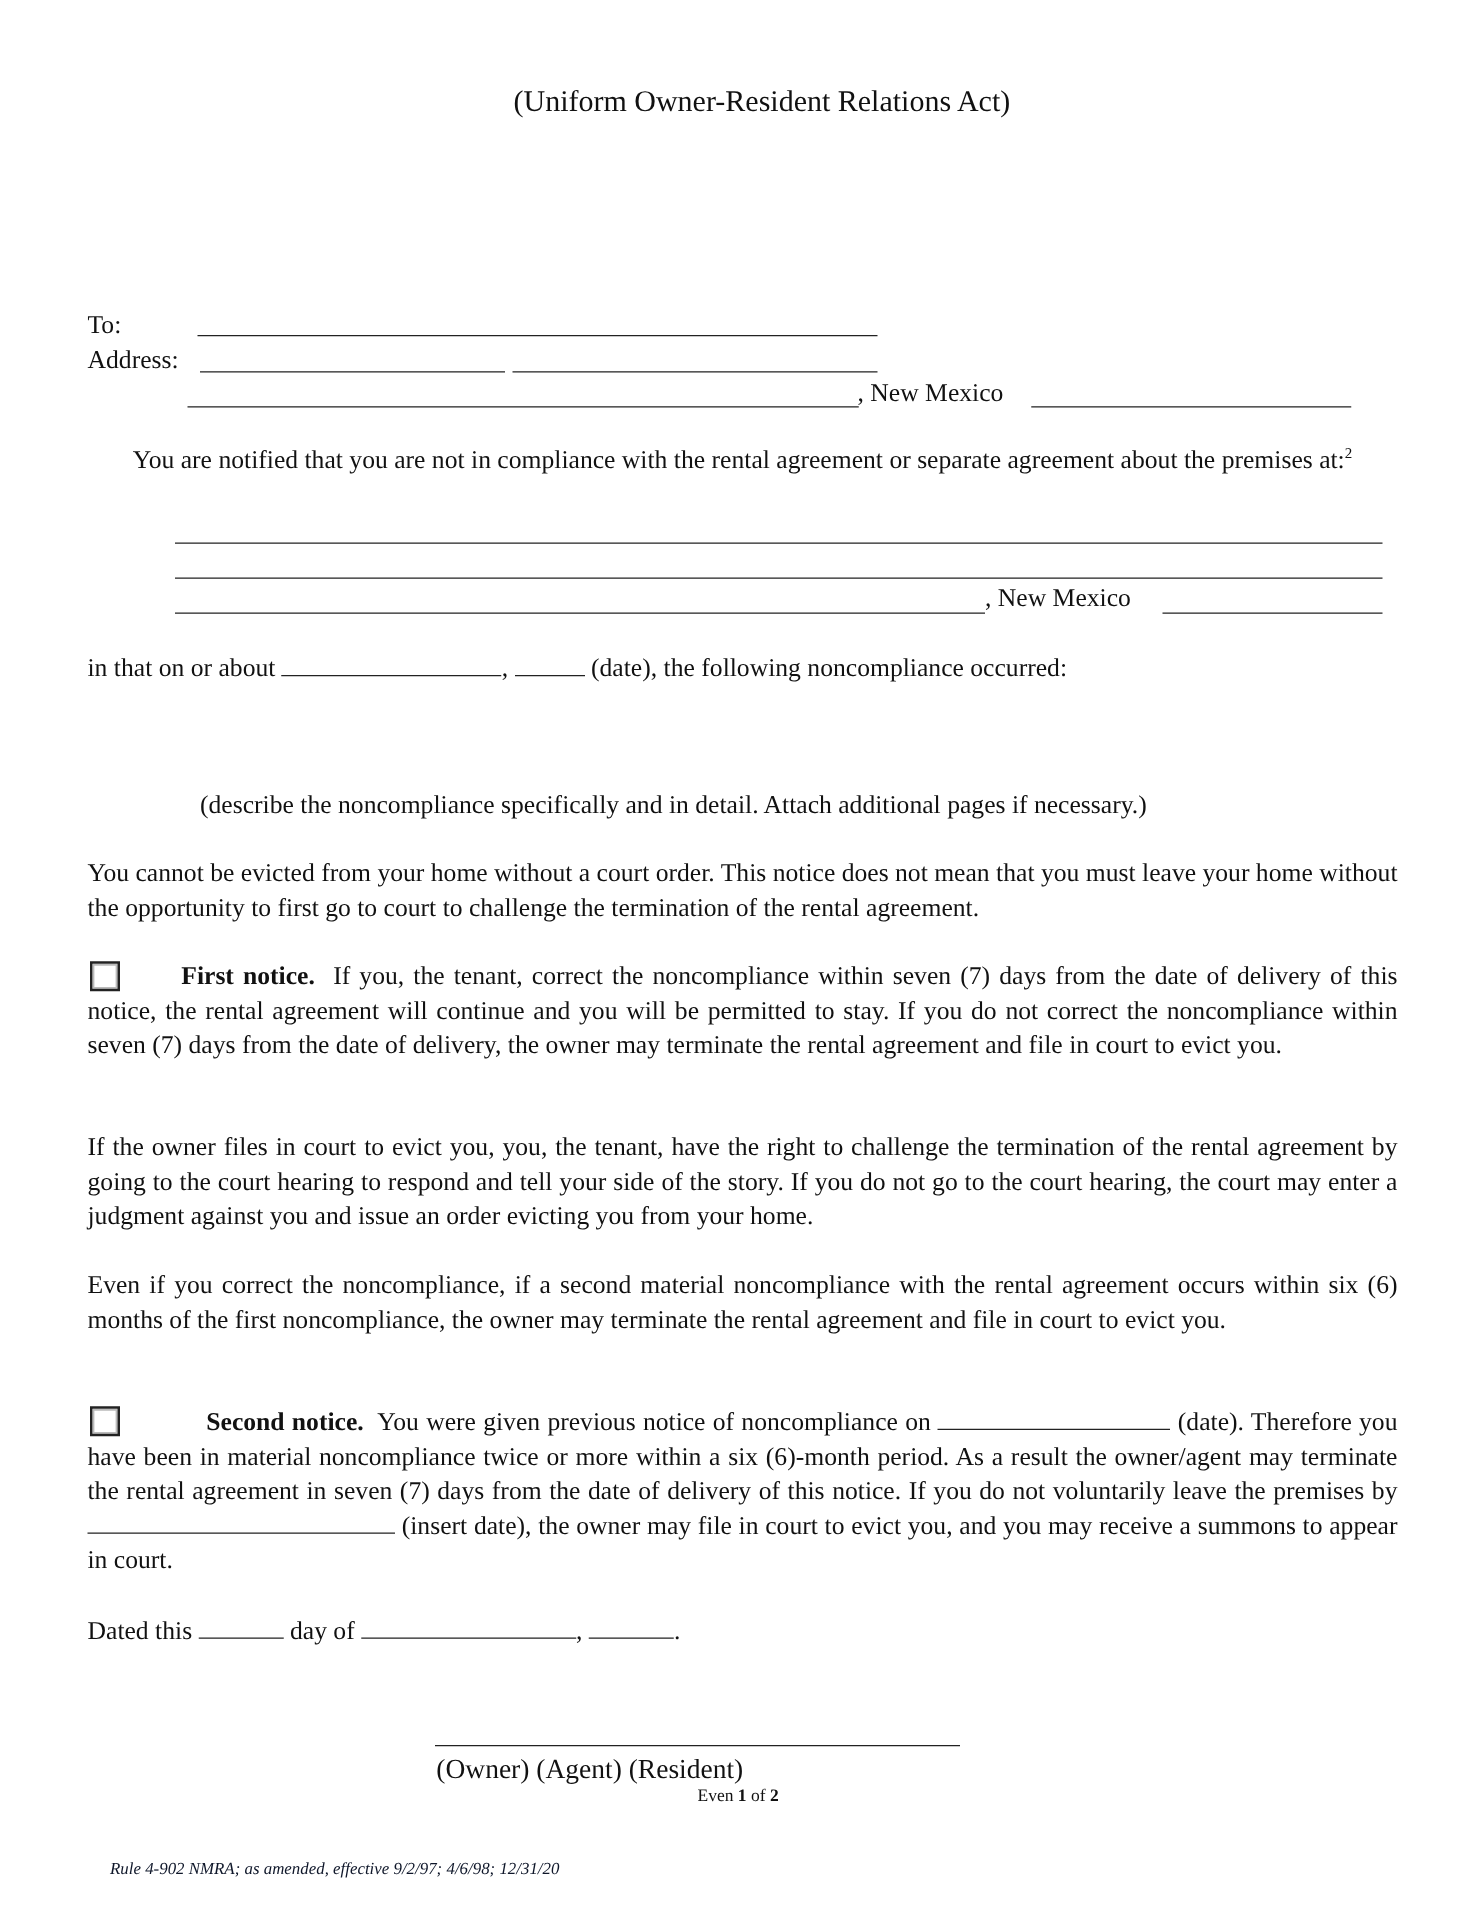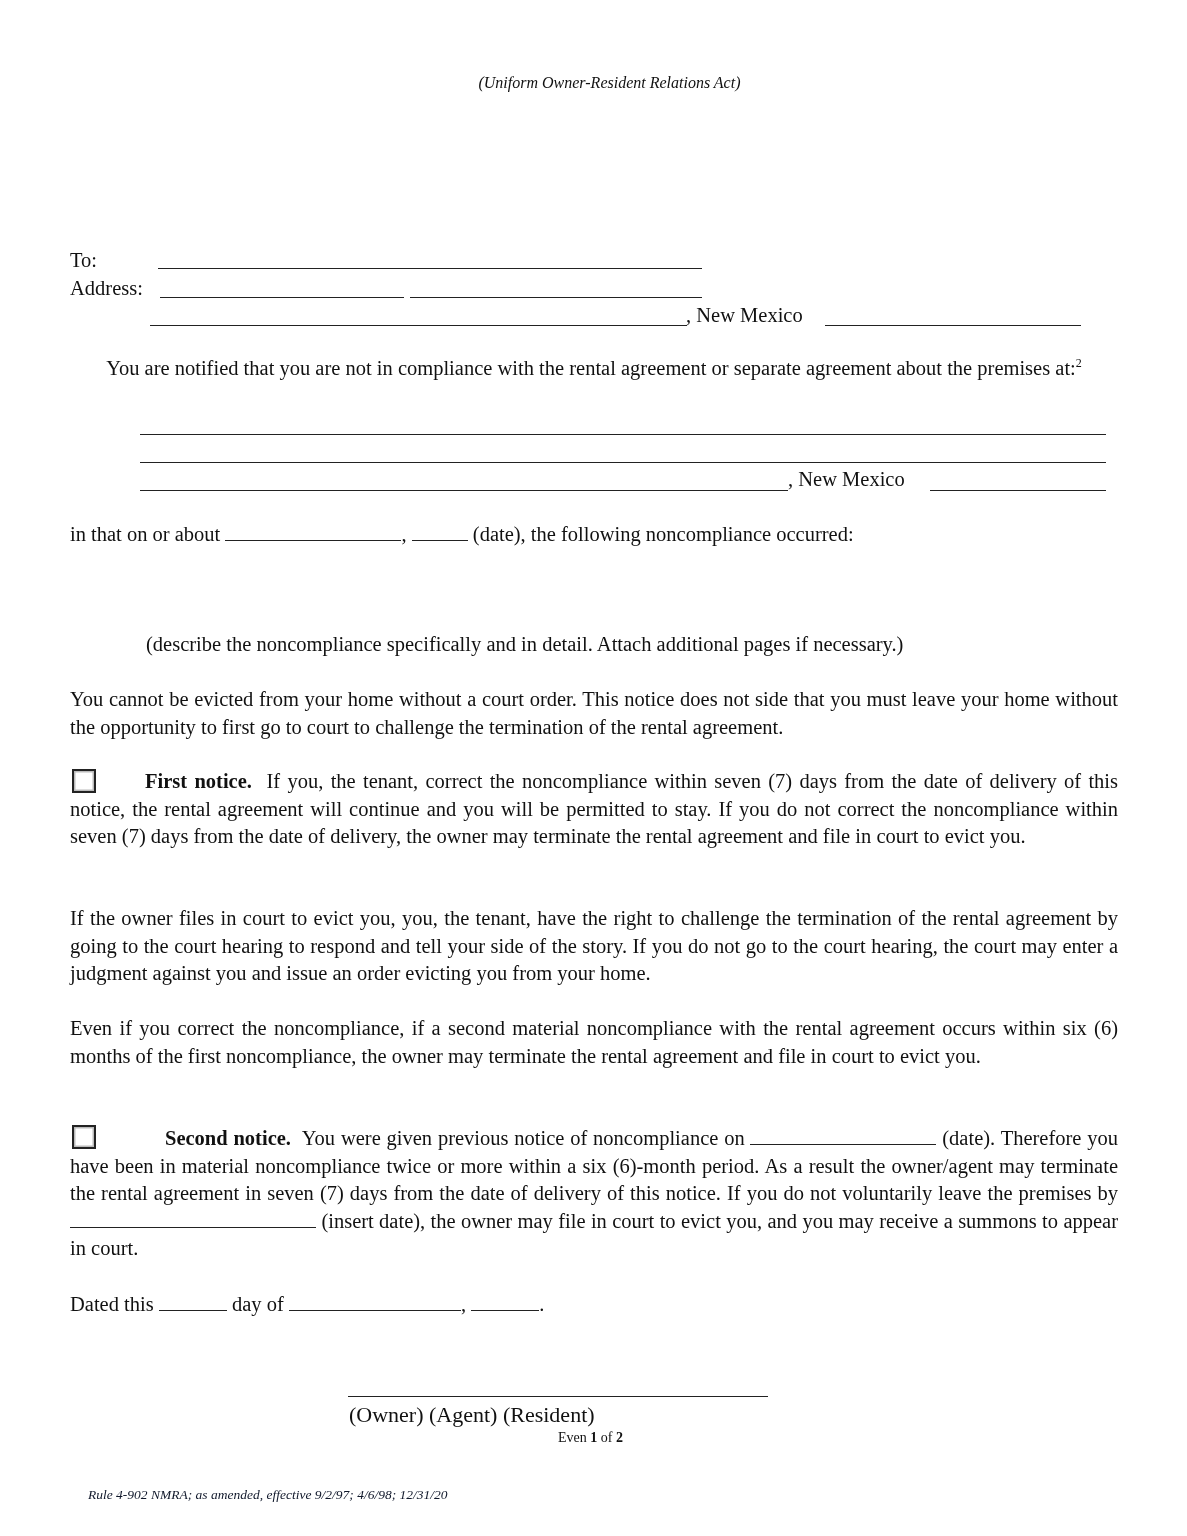--- a/index.html
+++ b/index.html
@@ -3,21 +3,21 @@
 <meta charset="utf-8">
 <style>
   html, body { margin: 0; padding: 0; background: #ffffff; }
   body {
     width: 1187px; height: 1536px; position: relative; overflow: hidden;
     font-family: "Liberation Serif", serif; color: #111111; font-size: 20.5px;
   }
   .abs { position: absolute; }
   .title-block { left: 0; width: 1187px; top: 70px; text-align: center; }
   .title-line { font-weight: bold; font-size: 19.5px; line-height: 25px; }
-  .subtitle { font-style: italic; font-size: 16px; line-height: 25px; margin-left: 32px; }
+  .subtitle { font-size: 24px; line-height: 25px; margin-left: 32px; }
   sup { font-size: 12px; vertical-align: super; line-height: 0; }
   .line { position: absolute; border-bottom: 1.4px solid #222; height: 0; }
   .lbl { position: absolute; line-height: 24px; white-space: nowrap; }
   .para { position: absolute; left: 70px; width: 1048px; line-height: 27.5px; text-align: justify; }
   .para-nj { text-align: center; font-family: Liberation Serif, serif; }
   .italic { }
   .bold { font-weight: bold; }
   .checkbox {
     position: absolute; width: 20px; height: 20px;
     border: 2.5px solid #222; box-shadow: inset 0 0 0 1.5px #bbb; background: #fff;
@@ -51,23 +51,23 @@
 <div class="lbl" style="left:788px; top:467px;">, New Mexico</div>
 <div class="line" style="left:930px; top:490px; width:176px;"></div>
 
 <div class="lbl" style="left:70px; top:522px;">
   <span>in that on or about</span>
   <span class="blank" style="width:176px;"></span><span>,</span>
   <span class="blank" style="width:56px;"></span>
   <span class="italic">(date)</span><span>, the following noncompliance occurred:</span>
 </div>
 
-<div class="lbl italic" style="left:146px; top:632px;">(describe the noncompliance specifically and in detail.  Attach additional pages if necessary.)</div>
+<div class="lbl italic" style="left:160px; top:632px;">(describe the noncompliance specifically and in detail.  Attach additional pages if necessary.)</div>
 
-<div class="para" style="top:686px;">You cannot be evicted from your home without a court order. This notice does not side that you must leave your home without the opportunity to first go to court to challenge the termination of the rental agreement.</div>
+<div class="para" style="top:686px;">You cannot be evicted from your home without a court order. This notice does not mean that you must leave your home without the opportunity to first go to court to challenge the termination of the rental agreement.</div>
 
 <div class="checkbox" style="left:72px; top:769px;"></div>
 <div class="para" style="top:768px; text-indent:75px;"><span class="bold">First notice.</span>&nbsp; <span>If you, the tenant, correct the noncompliance within seven (7) days from the date of delivery of this notice, the rental agreement will continue and you will be permitted to stay. If you do not correct the noncompliance within seven (7) days from the date of delivery, the owner may terminate the rental agreement and file in court to evict you.</span></div>
 
 <div class="para" style="top:905px;">If the owner files in court to evict you, you, the tenant, have the right to challenge the termination of the rental agreement by going to the court hearing to respond and tell your side of the story. If you do not go to the court hearing, the court may enter a judgment against you and issue an order evicting you from your home.</div>
 
 <div class="para" style="top:1015px;">Even if you correct the noncompliance, if a second material noncompliance with the rental agreement occurs within six (6) months of the first noncompliance, the owner may terminate the rental agreement and file in court to evict you.</div>
 
 <div class="checkbox" style="left:72px; top:1125px;"></div>
 <div class="para" style="top:1125px; text-indent:95px;"><span class="bold">Second notice.</span>&nbsp; <span>You were given previous notice of noncompliance on</span> <span class="blank" style="width:186px;"></span> <span class="italic">(date).</span> <span>Therefore you have been in material noncompliance twice or more within a six (6)-month period.  As a result the owner/agent may terminate the rental agreement in seven (7) days from the date of delivery of this notice.  If you do not voluntarily leave the premises by</span> <span class="blank" style="width:246px;"></span> <span class="italic">(insert date)</span><span>, the owner may file in court to evict you, and you may receive a summons to appear in court.</span></div>

